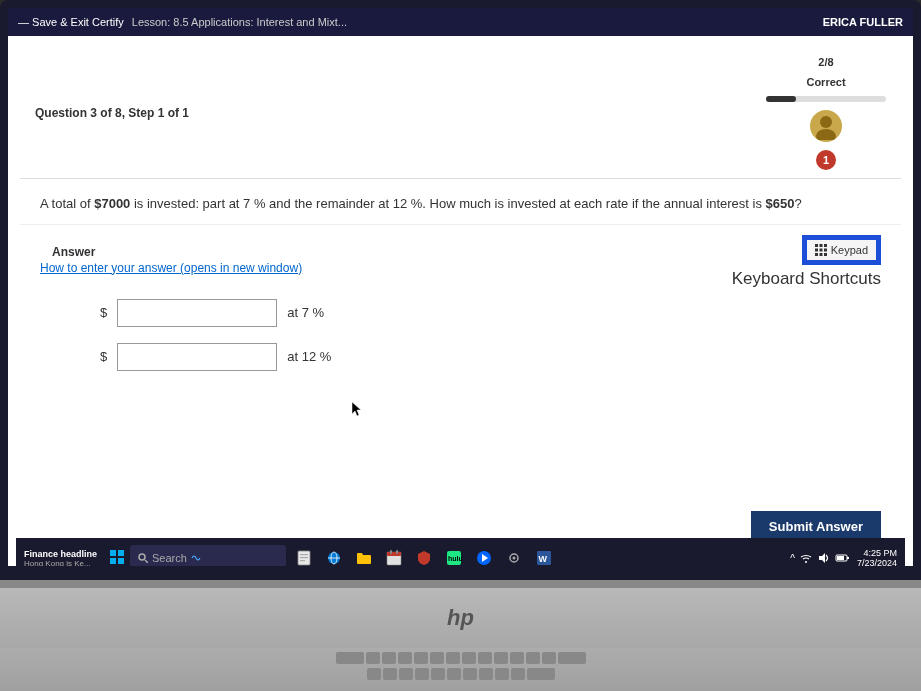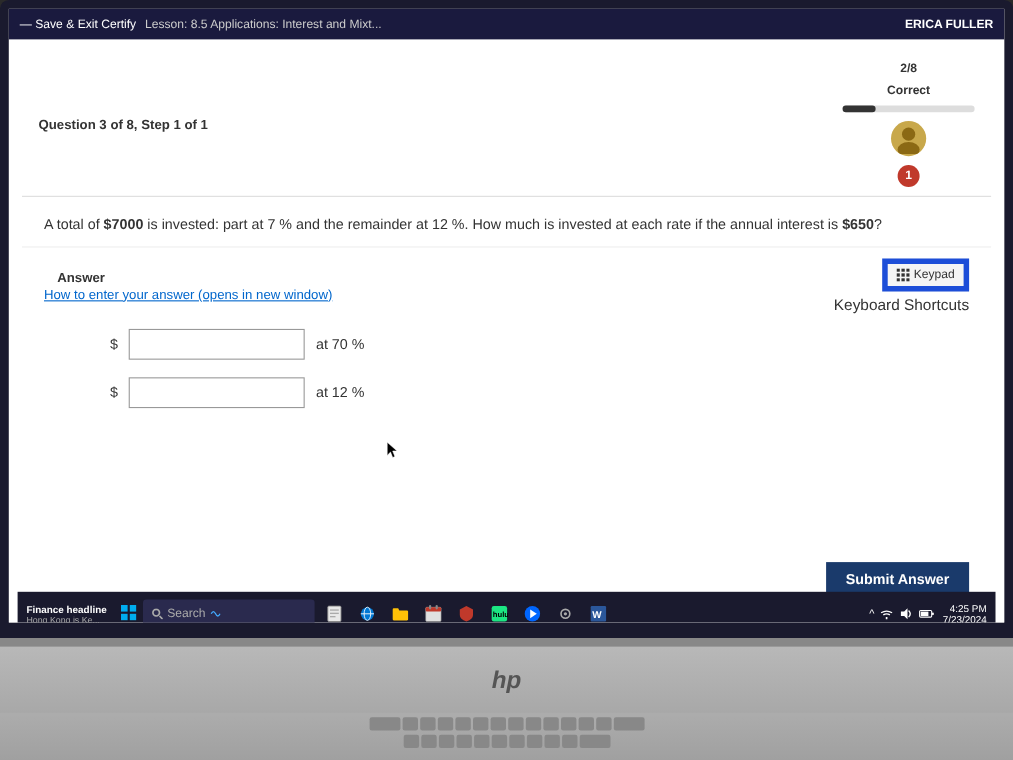--- a/index.html
+++ b/index.html
@@ -253,21 +253,21 @@
       padding: 4px 8px;
       font-size: 11px;
       cursor: pointer;
       display: flex;
       align-items: center;
       gap: 4px;
       color: #333;
     }
 
     .keyboard-shortcuts-text {
-      font-size: 14px;
+      font-size: 17px;
       color: #333;
       text-align: center;
     }
 
     
     .submit-area {
       position: absolute;
       bottom: 12px;
       right: 20px;
     }
@@ -490,21 +490,21 @@
 
         <div style="margin-top:10px;">
           <div class="answer-label">Answer</div>
           <div class="answer-hint">How to enter your answer (opens in new window)</div>
         </div>
 
         <div class="inputs-area">
           <div class="input-row">
             <span class="dollar-sign">$</span>
             <input class="answer-input" type="text" value="" style="">
-            <span class="rate-label">at 70 %</span>
+            <span class="rate-label">at 7 %</span>
           </div>
           <div class="input-row">
             <span class="dollar-sign">$</span>
             <input class="answer-input" type="text" value="" style="">
             <span class="rate-label">at 12 %</span>
           </div>
         </div>
 
         <div style="position:absolute; left:330px; top:175px; pointer-events:none;">
           <svg width="14" height="18" viewBox="0 0 14 18">

